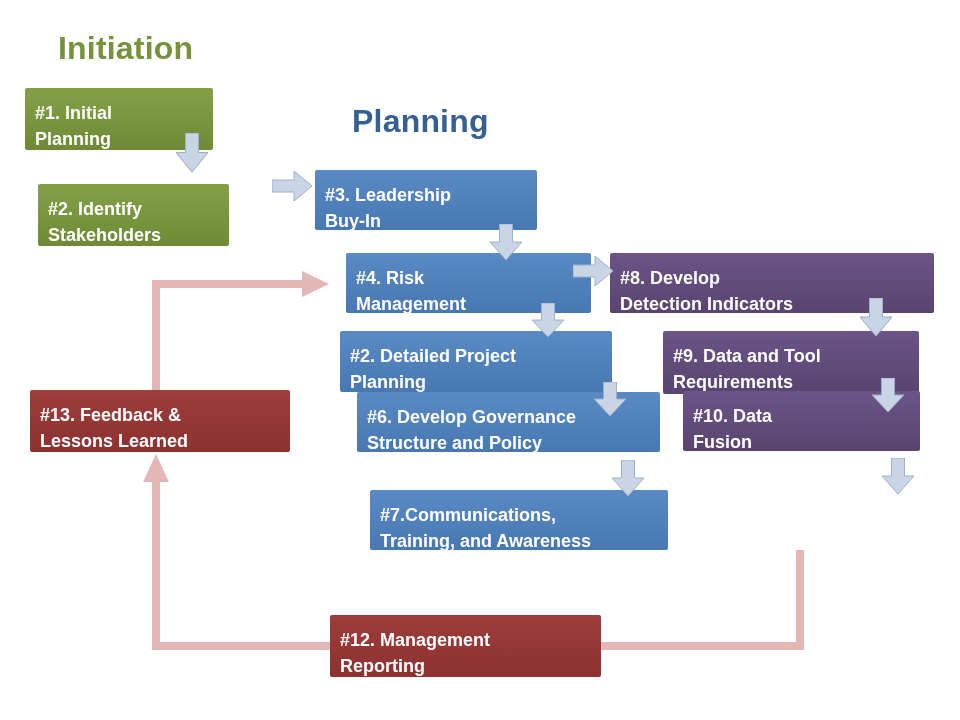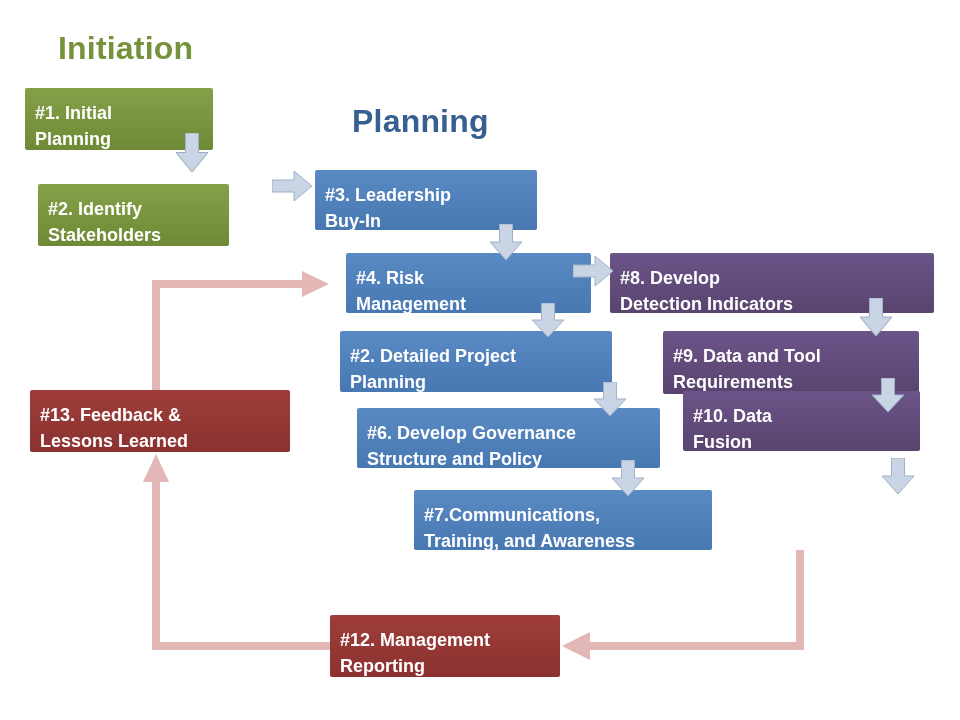--- a/index.html
+++ b/index.html
@@ -28,27 +28,27 @@
 
   .block-arrow { position:absolute; }
   .overlay { position:absolute; left:0; top:0; pointer-events:none; }
 
   
   #box-1  { left:25px;  top:88px;  width:188px; height:62px; }
   #box-2  { left:38px;  top:184px; width:191px; height:62px; }
   #box-3  { left:315px; top:170px; width:222px; height:60px; }
   #box-4  { left:346px; top:253px; width:245px; height:60px; }
   #box-5  { left:340px; top:331px; width:272px; height:61px; }
-  #box-6  { left:357px; top:408px; width:303px; height:60px; }
-  #box-7  { left:370px; top:490px; width:298px; height:60px;margin-left:44px; }
+  #box-6  { left:357px; top:392px; width:303px; height:60px; }
+  #box-7  { left:370px; top:490px; width:298px; height:60px; }
   #box-8  { left:610px; top:253px; width:324px; height:60px; }
   #box-9  { left:663px; top:331px; width:256px; height:63px; }
   #box-10 { left:683px; top:391px; width:237px; height:60px; }
   #box-11 { left:688px; top:490px; width:247px; height:60px; }
-  #box-12 { left:330px; top:615px; width:230px; height:62px; }
+  #box-12 { left:330px; top:615px; width:271px; height:62px; }
   #box-13 { left:22px;  top:390px; width:260px; height:62px;margin-left:8px; }
 </style>
 </head>
 <body>
 
 <div class="canvas">
 
   <svg class="overlay" width="960" height="720" viewBox="0 0 960 720">
 
     <polyline points="800,550 800,646 588,646" fill="none" stroke="#E3B7B5" stroke-width="8"></polyline>

